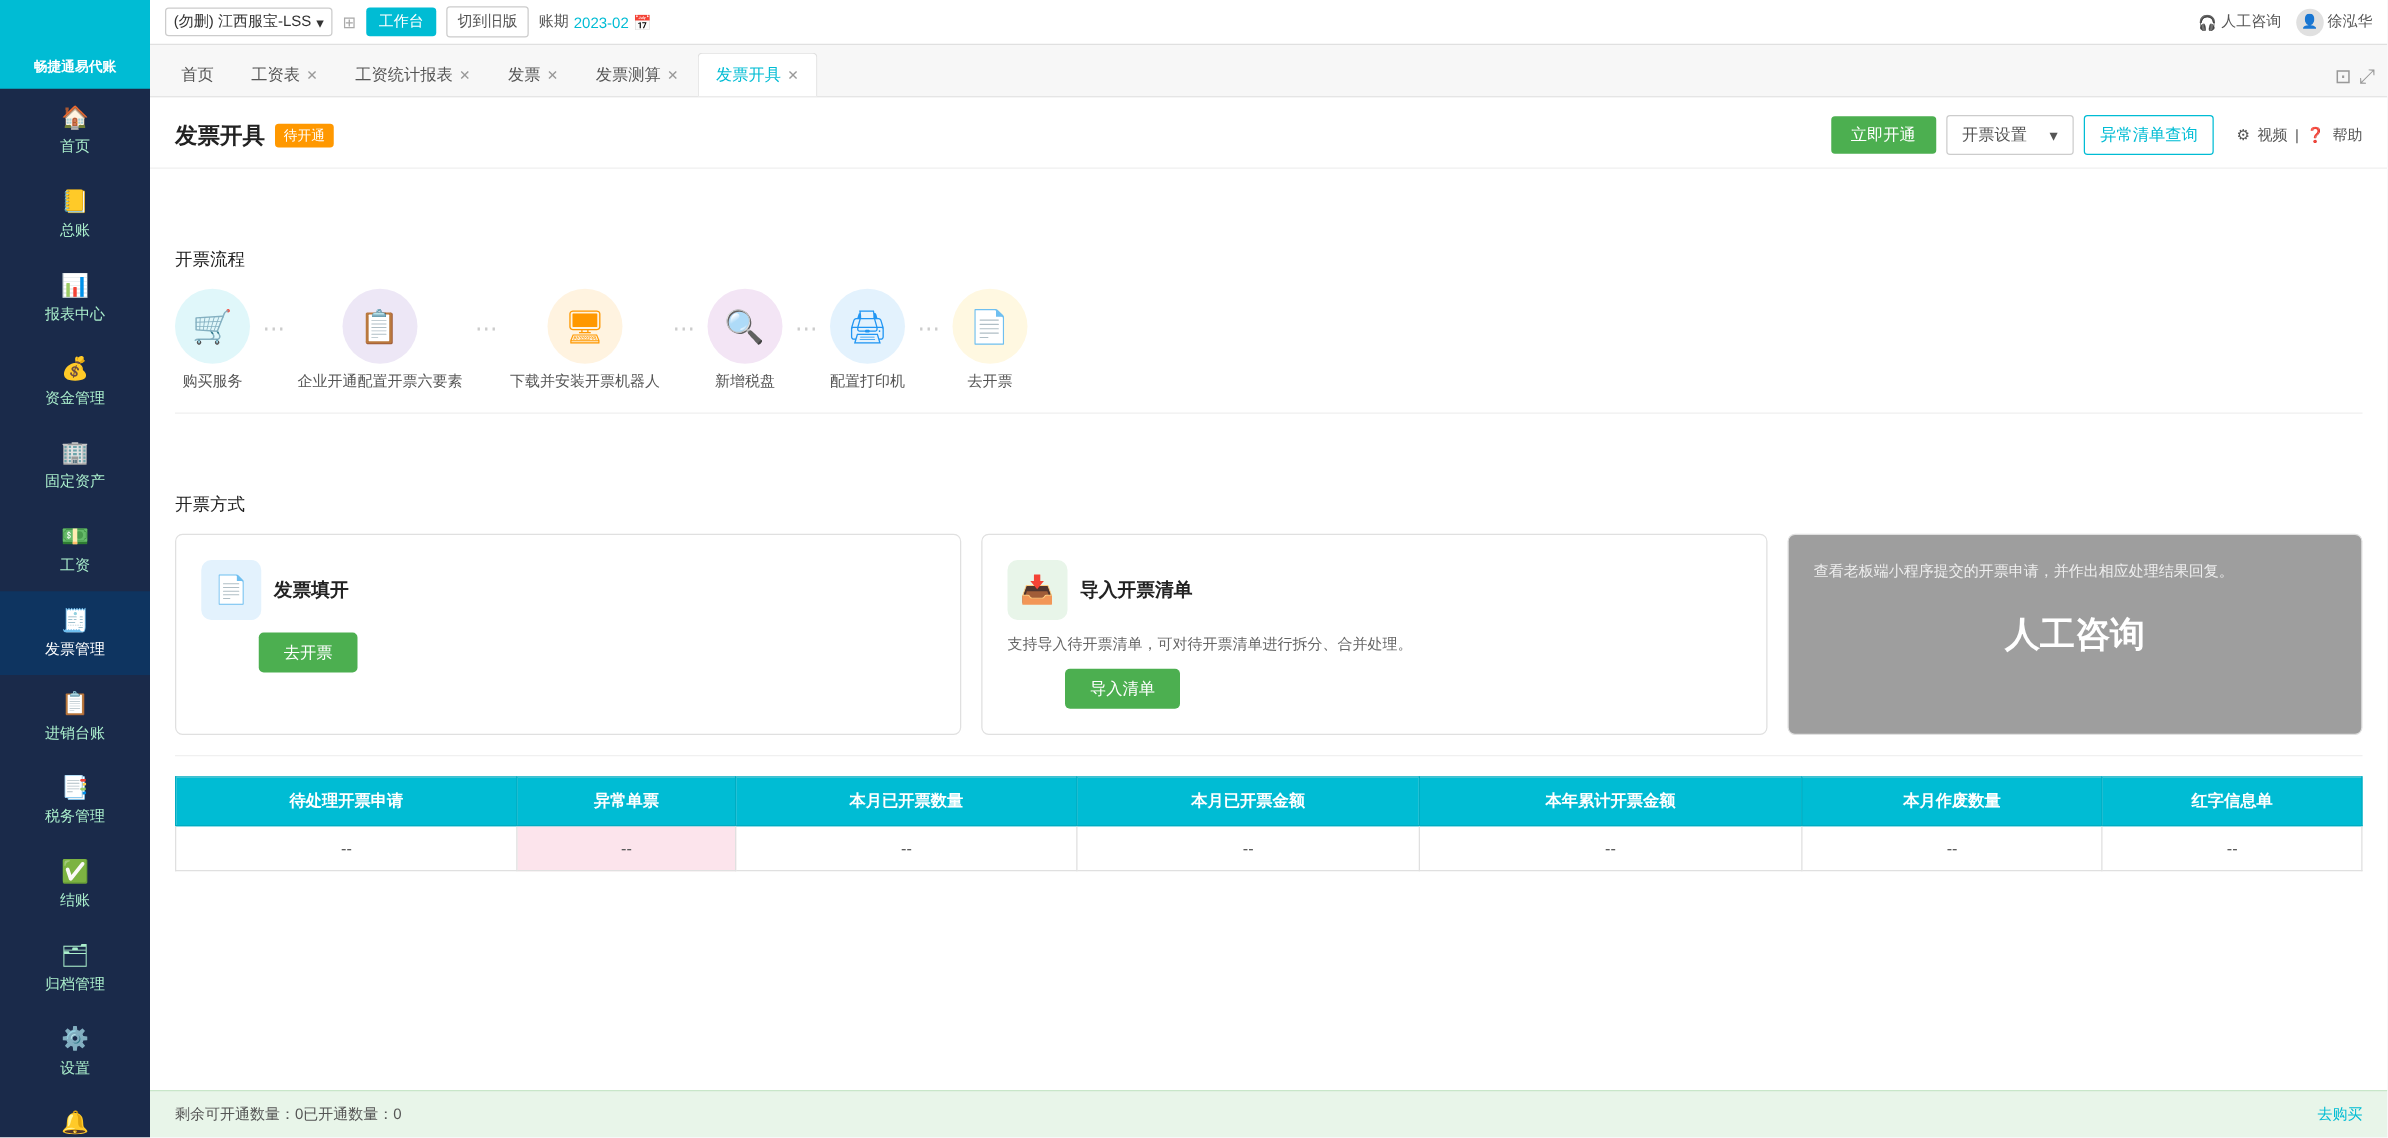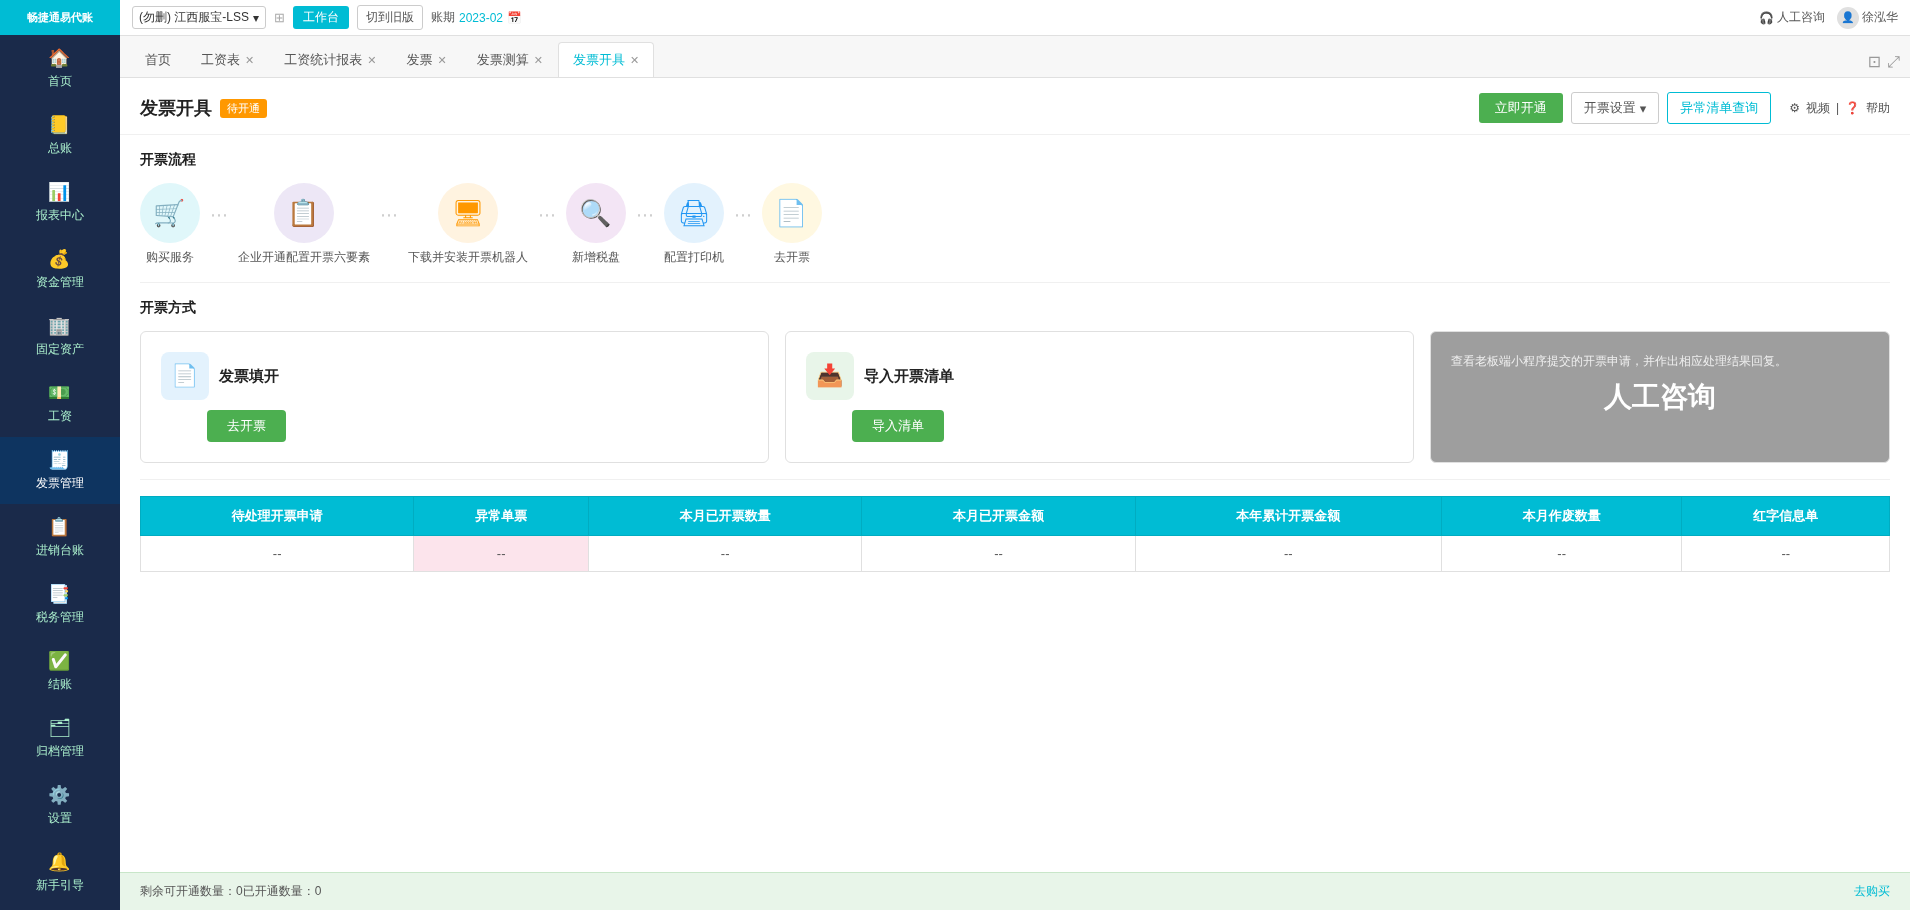--- a/index.html
+++ b/index.html
@@ -5,21 +5,21 @@
     * { margin: 0; padding: 0; box-sizing: border-box; }
     body { font-family: 'Microsoft YaHei', sans-serif; font-size: 13px; background: #f0f2f5; color: #333; width: 1910px; height: 910px; overflow: hidden; display: flex; }
 
     
     .sidebar {
       width: 120px; min-width: 120px; background: #1a2a4a; height: 910px; display: flex; flex-direction: column; align-items: center; padding-top: 0;
     }
     .sidebar-logo {
       width: 100%; background: #00bcd4; padding: 10px 0; text-align: center; color: #fff; font-size: 13px; font-weight: bold; cursor: pointer;
     }
-    .sidebar-logo span { display: block; font-size: 11px; }
+    .sidebar-logo span { display: block; font-size: 11px; margin-top: 36px; }
     .sidebar-item {
       width: 100%; padding: 12px 0; display: flex; flex-direction: column; align-items: center; color: #aec; cursor: pointer; font-size: 12px; gap: 4px;
     }
     .sidebar-item:hover, .sidebar-item.active { background: #0e3460; color: #fff; }
     .sidebar-item .icon-text { font-size: 18px; }
 
     
     .main { flex: 1; display: flex; flex-direction: column; height: 910px; overflow: hidden; }
 
     
@@ -51,26 +51,26 @@
 
     
     .page-header {
       padding: 14px 20px 10px 20px; display: flex; align-items: center; justify-content: space-between; border-bottom: 1px solid #f0f0f0; flex-shrink: 0;
     }
     .page-title-row { display: flex; align-items: center; gap: 8px; }
     .page-title { font-size: 18px; font-weight: bold; color: #222; }
     .status-badge { background: #ff9800; color: #fff; font-size: 11px; padding: 2px 7px; border-radius: 3px; }
     .header-actions { display: flex; align-items: center; gap: 8px; }
     .btn-primary { background: #4caf50; color: #fff; border: none; border-radius: 3px; padding: 6px 16px; font-size: 13px; cursor: pointer; }
-    .btn-outline { background: #fff; color: #555; border: 1px solid #ccc; border-radius: 3px; padding: 6px 12px; font-size: 13px; cursor: pointer; display: flex; align-items: center; gap: 4px; text-align: right; }
+    .btn-outline { background: #fff; color: #555; border: 1px solid #ccc; border-radius: 3px; padding: 6px 12px; font-size: 13px; cursor: pointer; display: flex; align-items: center; gap: 18px; text-align: right; }
     .btn-teal { background: #fff; color: #00bcd4; border: 1px solid #00bcd4; border-radius: 3px; padding: 6px 12px; font-size: 13px; cursor: pointer; }
 
     
     .section { padding: 16px 20px; }
-    .section-title { font-size: 14px; font-weight: bold; color: #222; margin-bottom: 14px; }
+    .section-title { font-size: 14px; font-weight: normal; color: #222; margin-bottom: 14px; margin-top: 48px; }
 
     
     .process-steps { display: flex; align-items: center; gap: 0; }
     .process-step { display: flex; flex-direction: column; align-items: center; gap: 6px; }
     .step-circle { width: 60px; height: 60px; border-radius: 50%; display: flex; align-items: center; justify-content: center; font-size: 26px; }
     .step-label { font-size: 12px; color: #555; text-align: center; }
     .step-arrow { color: #ccc; font-size: 18px; margin: 0 10px; padding-bottom: 20px; }
 
     
     .step-1 .step-circle { background: #e0f7fa; color: #00bcd4; }
@@ -320,20 +320,21 @@
             <div class="method-title">发票填开</div>
           </div>
           <button class="method-btn">去开票</button>
         </div>
 
         <div class="method-card">
           <div class="method-card-header">
             <div class="method-icon green">📥</div>
             <div class="method-title">导入开票清单</div>
           </div>
+          <div class="method-desc">支持导入待开票清单，可对待开票清单进行拆分、合并处理。</div>
           <button class="method-btn">导入清单</button>
         </div>
 
         <div class="old-card">
           <div class="old-card-desc">查看老板端小程序提交的开票申请，并作出相应处理结果回复。</div>
           <div class="coming-soon-overlay">人工咨询</div>
         </div>
 
       </div>
     </div>

